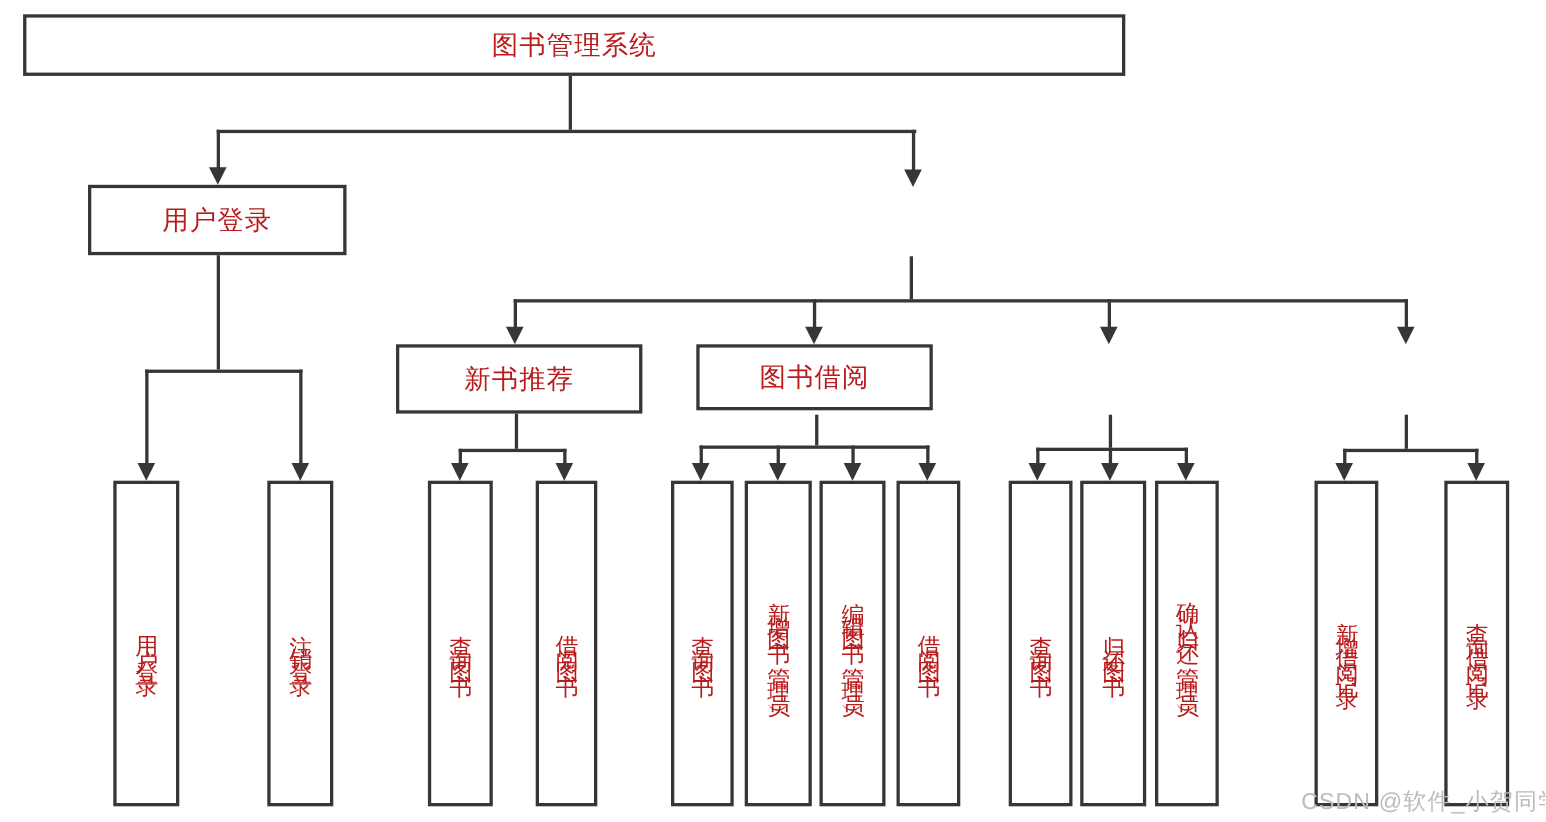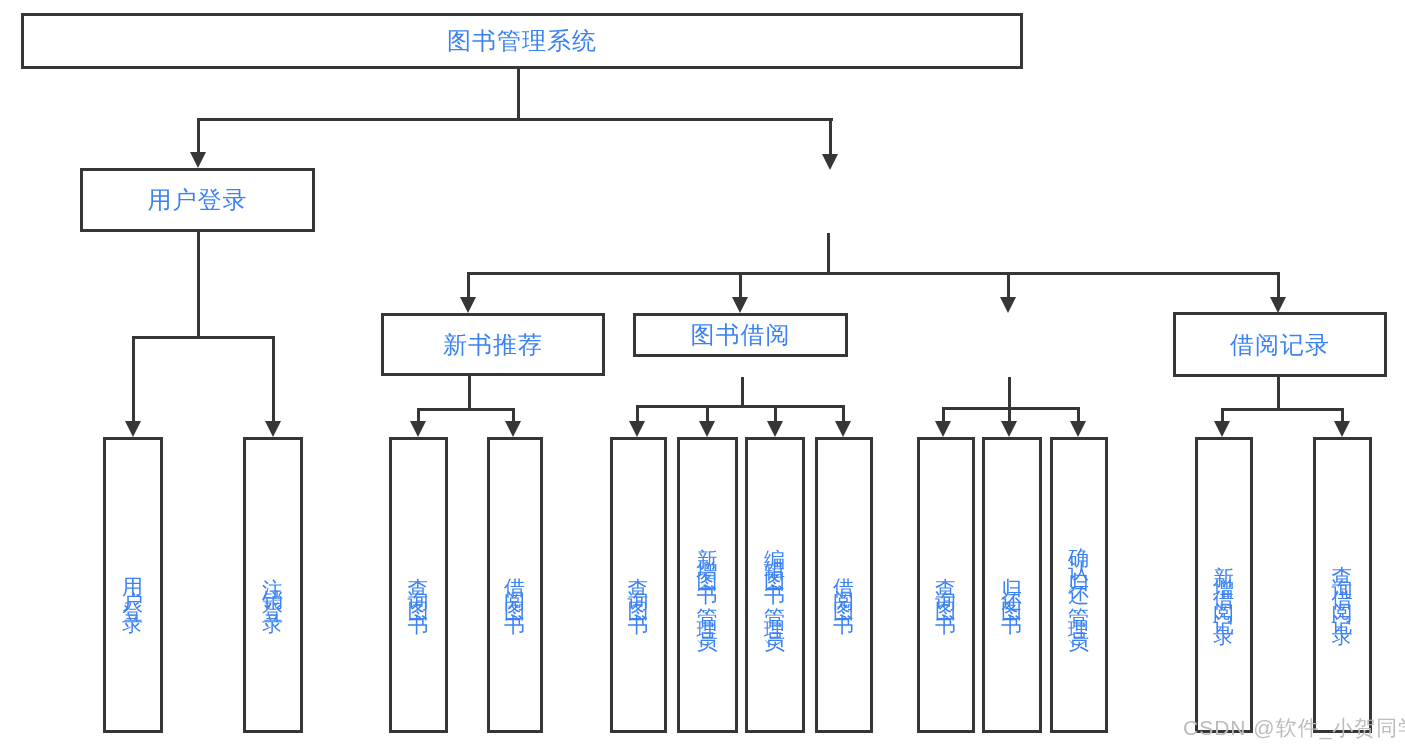--- a/index.html
+++ b/index.html
@@ -3,21 +3,21 @@
 <meta charset="utf-8">
 <style>
   html,body{margin:0;padding:0;background:#fff;}
   .canvas{
     position:relative;width:1405px;height:747px;background:#ffffff;
     font-family:"Liberation Sans","DejaVu Sans",sans-serif;overflow:hidden;
   }
   .node{
     position:absolute;box-sizing:border-box;border:3px solid #363636;background:#ffffff;
     display:flex;align-items:center;justify-content:center;
-    color:#3b82f6;font-size:24px;letter-spacing:1px;white-space:nowrap;
+    color:#b91c1c;font-size:24px;letter-spacing:1px;white-space:nowrap;
   }
   .leaf{font-size:21px;}
   .leaf .vtext{
     writing-mode:vertical-rl;text-orientation:mixed;
     letter-spacing:12px;line-height:1;white-space:nowrap;
   }
   .hl{position:absolute;height:3px;background:#363636;}
   .vl{position:absolute;width:3px;background:#363636;}
   .arw{
     position:absolute;width:0;height:0;
@@ -35,28 +35,25 @@
 <div class="canvas">
 
   <div class="node" style="left:21px;top:13px;width:1002px;height:56px">
     <span>图书管理系统</span>
   </div>
 
   <div class="node" style="left:80px;top:168px;width:235px;height:64px">
     <span>用户登录</span>
   </div>
 
-  <div class="node" style="left:381px;top:313px;width:224px;height:63px">
+  <div class="node" style="left:360px;top:313px;width:224px;height:63px">
     <span>新书推荐</span>
   </div>
-  <div class="node" style="left:633px;top:313px;width:215px;height:44px">
+  <div class="node" style="left:633px;top:313px;width:215px;height:60px">
     <span>图书借阅</span>
-  </div>
-  <div class="node" style="left:1173px;top:312px;width:214px;height:65px">
-    <span>借阅记录</span>
   </div>
 
   <div class="node leaf" style="left:103px;top:437px;width:60px;height:296px">
     <span class="vtext">用户登录</span>
   </div>
   <div class="node leaf" style="left:243px;top:437px;width:60px;height:296px">
     <span class="vtext">注销登录</span>
   </div>
 
   <div class="node leaf" style="left:389px;top:437px;width:59px;height:296px">

